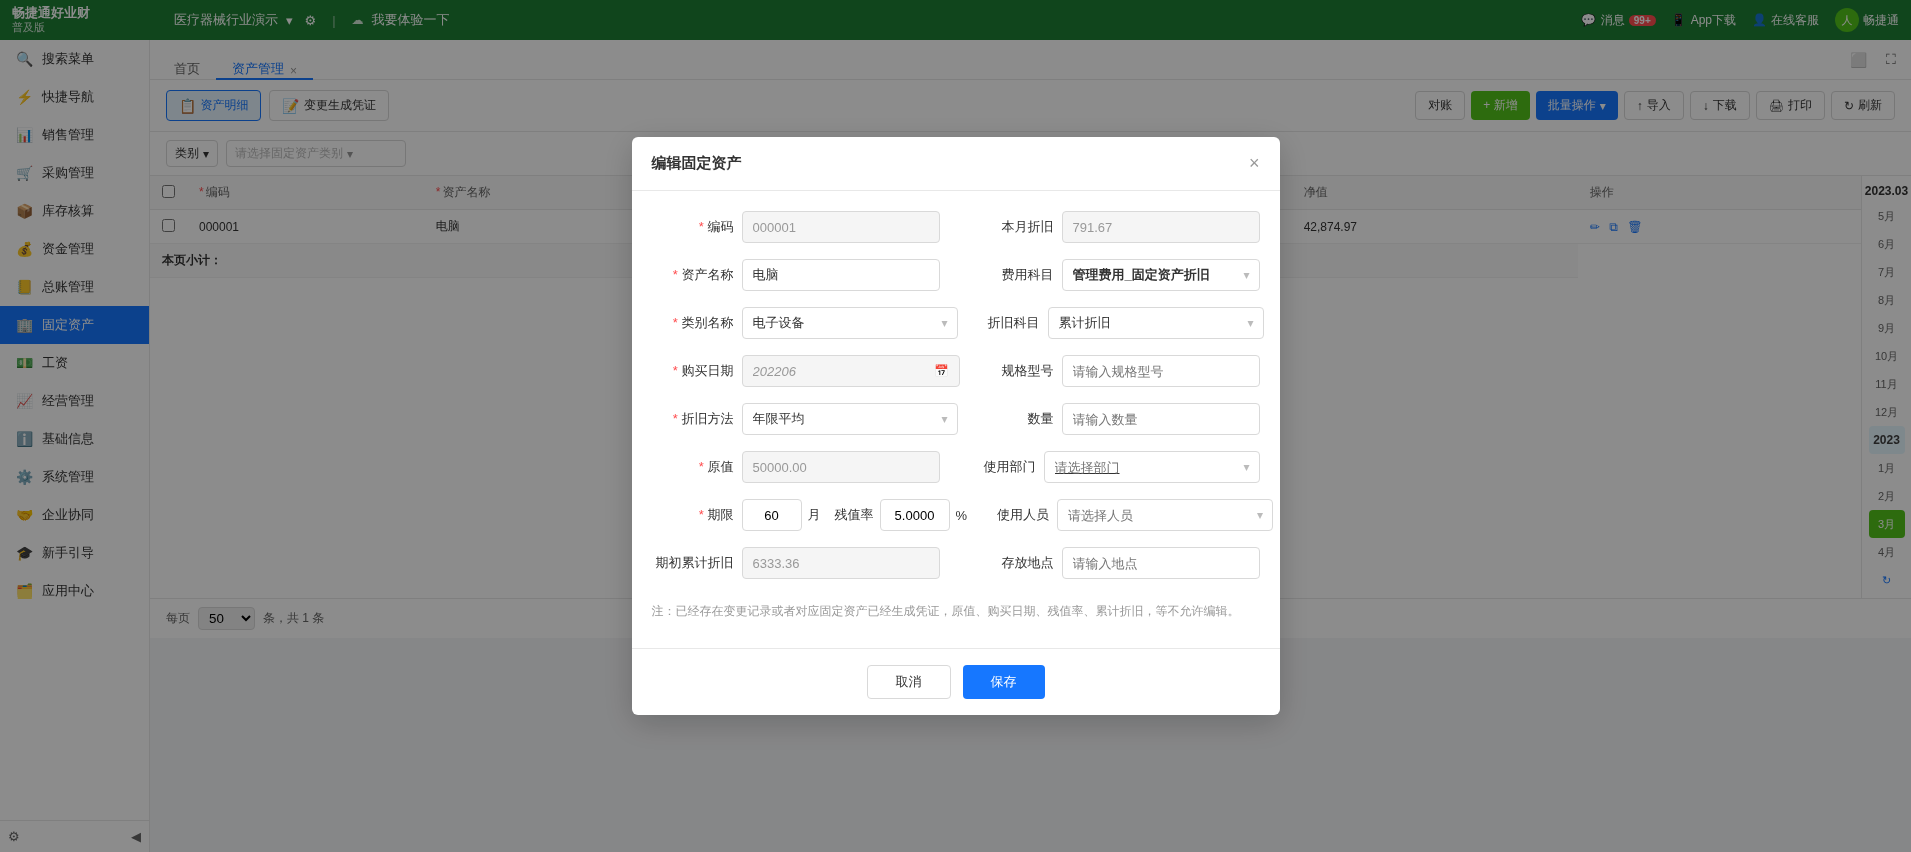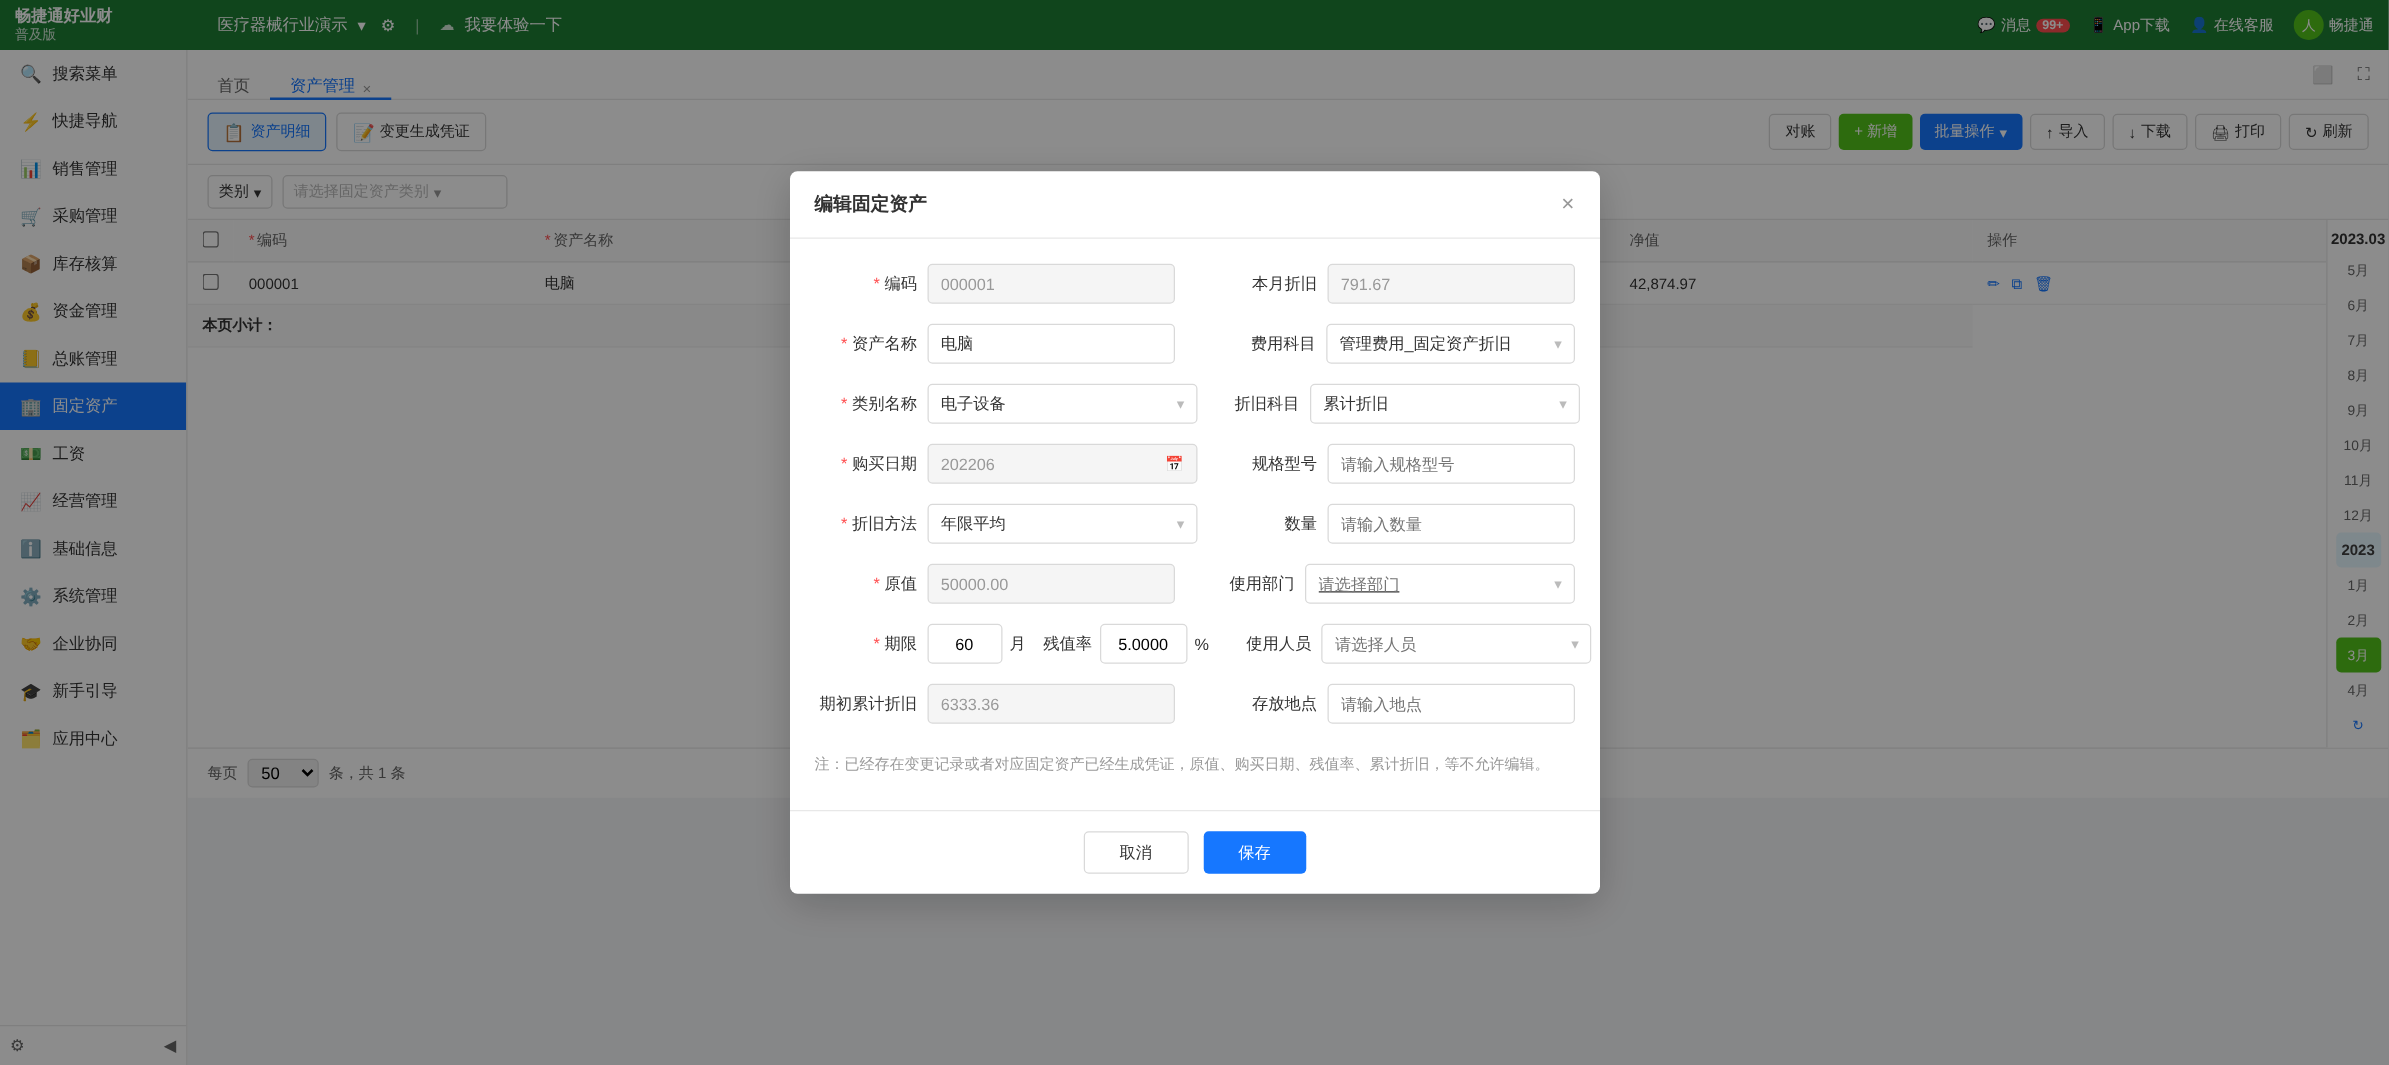--- a/index.html
+++ b/index.html
@@ -381,21 +381,21 @@
             <span>资产名称</span>
           </span>
           <input class="form-input" type="text" value="电脑" style="">
         </div>
         <div style="width:32px;"></div>
         <div class="form-col">
           <span class="form-label">
             <span>费用科目</span>
           </span>
           <div class="form-select-wrap">
-            <input class="form-input" type="text" value="管理费用_固定资产折旧" style="padding-right: 11px;">
+            <input class="form-input" type="text" value="管理费用_固定资产折旧" style="padding-right: 11px; font-weight: bold;">
             <span class="chevron">▾</span>
           </div>
         </div>
       </div>
 
       <div class="form-row">
         <div class="form-col">
           <span class="form-label">
             <span style="color:#ff4d4f;">*</span>
             <span>类别名称</span>
@@ -417,21 +417,21 @@
         </div>
       </div>
 
       <div class="form-row">
         <div class="form-col">
           <span class="form-label">
             <span style="color:#ff4d4f;">*</span>
             <span>购买日期</span>
           </span>
           <div class="form-select-wrap">
-            <input class="form-input disabled" type="text" value="202206" style="padding-right: 28px;">
+            <input class="form-input disabled" type="text" value="202206" style="padding-right: 28px; font-style: italic;">
             <span class="chevron">📅</span>
           </div>
         </div>
         <div style="width:32px;"></div>
         <div class="form-col">
           <span class="form-label">
             <span>规格型号</span>
           </span>
           <input class="form-input" type="text" placeholder="请输入规格型号" style="">
         </div>

